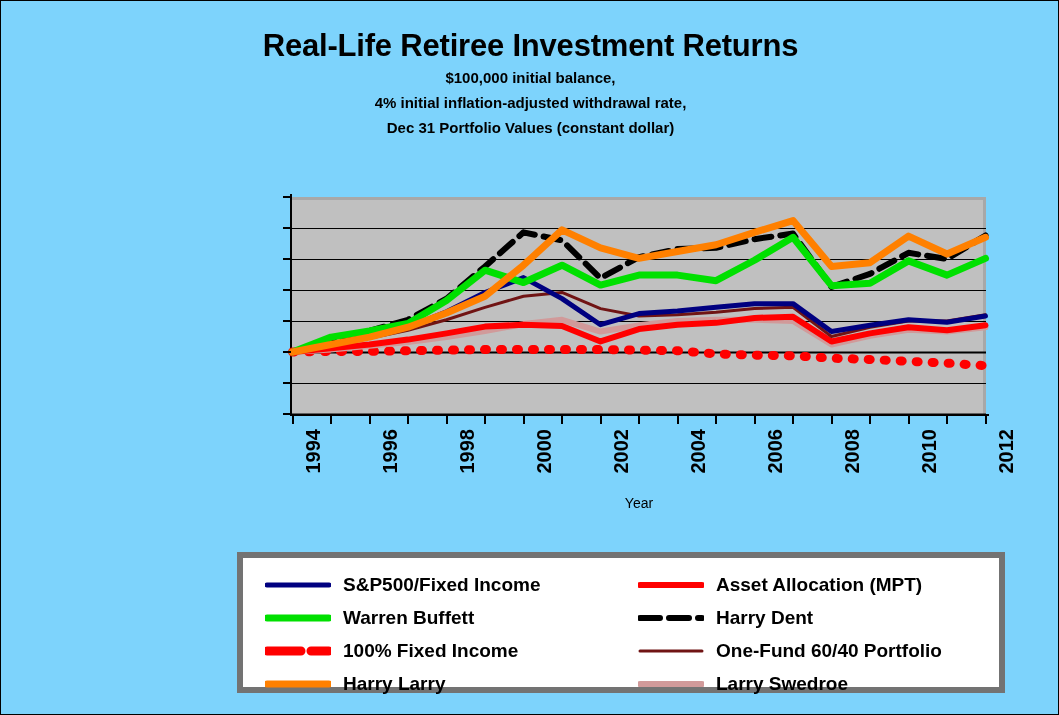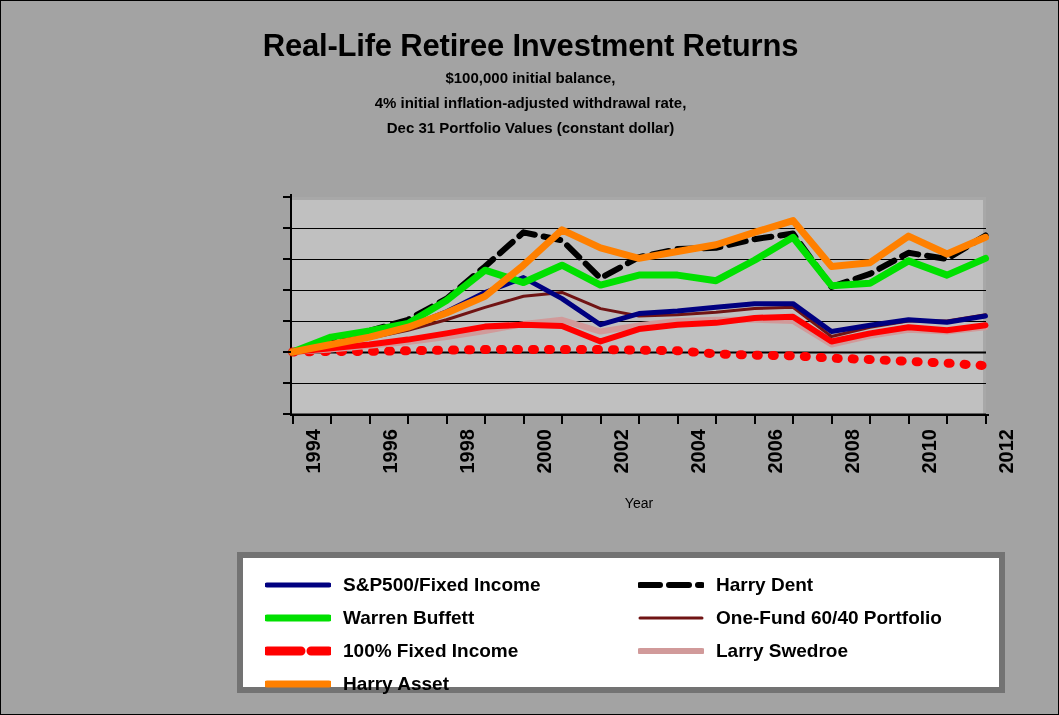--- a/index.html
+++ b/index.html
@@ -15,21 +15,21 @@
     overflow: hidden;
     position: relative;
   }
   #frame {
     position: absolute;
     left: 0; top: 0;
     width: 1059px;
     height: 715px;
     box-sizing: border-box;
     border: 1px solid #000000;
-    background: #a3a3a3;
+    background: #7dd3fc;
   }
 
   
   #title-block {
     position: absolute;
     left: 0;
     top: 26px;
     width: 1059px;
     text-align: center;
   }
@@ -259,27 +259,35 @@
             </svg>
           </span>
           <span class="legend-text">100% Fixed Income</span>
         </div>
         <div class="legend-item">
           <span class="legend-swatch">
             <svg width="66" height="20">
               <line x1="2" y1="10" x2="64" y2="10" stroke="#ff8000" stroke-width="7" stroke-linecap="round"></line>
             </svg>
           </span>
-          <span class="legend-text">Harry Asset</span>
+          <span class="legend-text">Harry Larry</span>
         </div>
       </div>
     <div class="legend-col" id="legend-col-right">
         <div class="legend-item">
           <span class="legend-swatch">
             <svg width="66" height="20">
+              <line x1="2" y1="10" x2="64" y2="10" stroke="#ff0000" stroke-width="6" stroke-linecap="round"></line>
+            </svg>
+          </span>
+          <span class="legend-text">Asset Allocation (MPT)</span>
+        </div>
+        <div class="legend-item">
+          <span class="legend-swatch">
+            <svg width="66" height="20">
               <line x1="2" y1="10" x2="64" y2="10" stroke="#000000" stroke-width="6" stroke-linecap="round" stroke-dasharray="20,9"></line>
             </svg>
           </span>
           <span class="legend-text">Harry Dent</span>
         </div>
         <div class="legend-item">
           <span class="legend-swatch">
             <svg width="66" height="20">
               <line x1="2" y1="10" x2="64" y2="10" stroke="#701414" stroke-width="3" stroke-linecap="round"></line>
             </svg>

